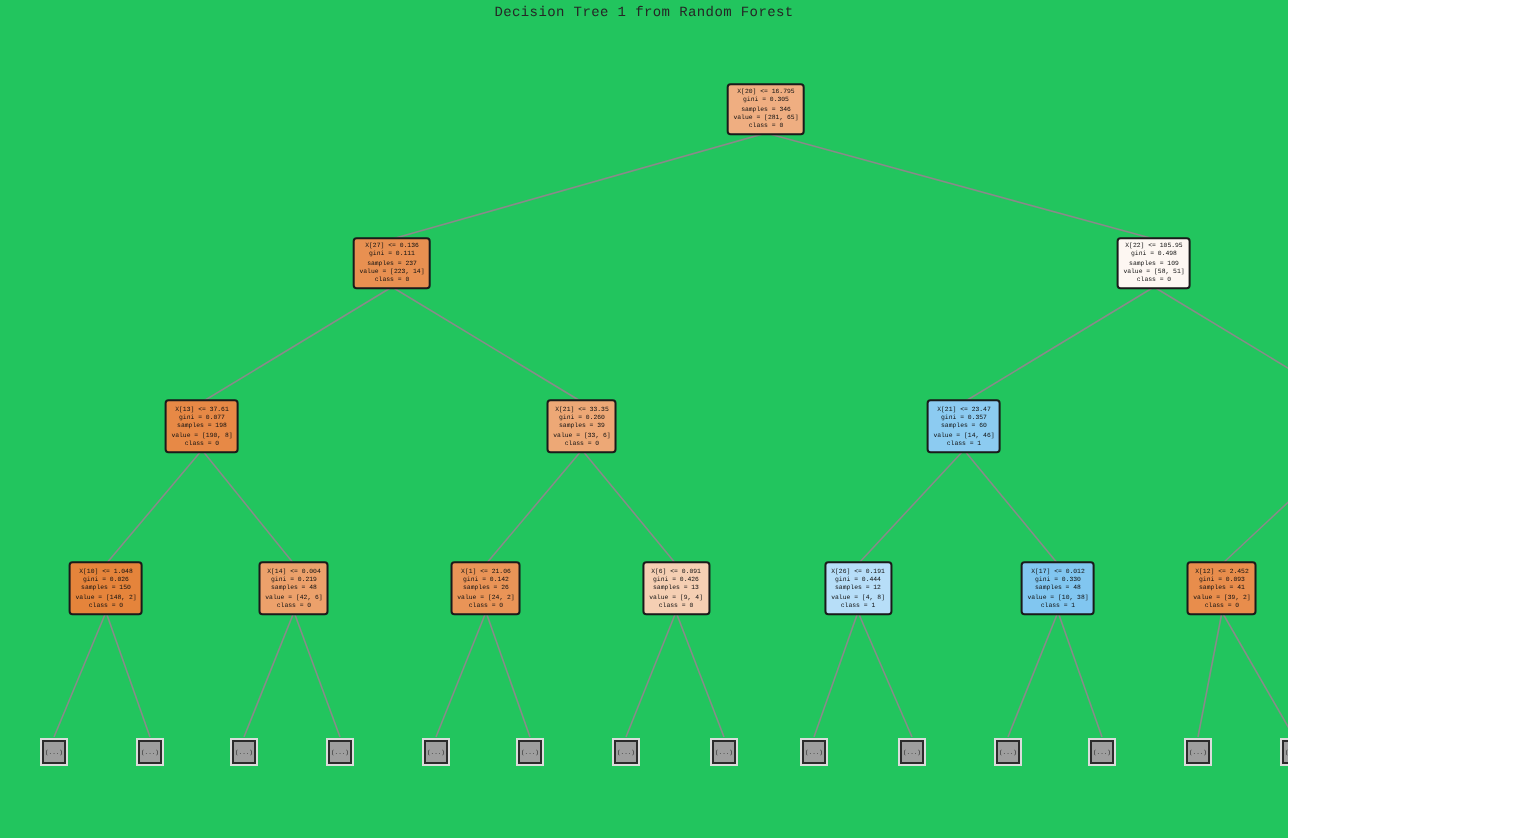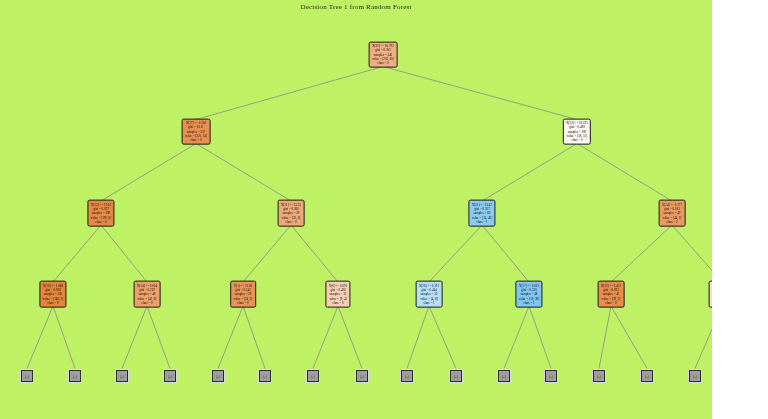--- a/index.html
+++ b/index.html
@@ -1,22 +1,22 @@
 <!DOCTYPE html>
 <html><head>
 <meta charset="utf-8">
 <style>
   html, body { margin: 0; padding: 0; background: #ffffff; }
   #figure {
     position: relative;
-    width: 712px;
+    width: 644px;
     height: 419px;
-    background: #bef264;
+    background: #22c55e;
     overflow: hidden;
-    font-family: Liberation Serif, serif;
+    font-family: Liberation Mono, monospace;
   }
   #figure-title {
     position: absolute;
     top: 3px;
     left: 0;
     width: 100%;
     text-align: center;
     font-size: 7px;
     color: #262626;
     letter-spacing: 0.2px;

